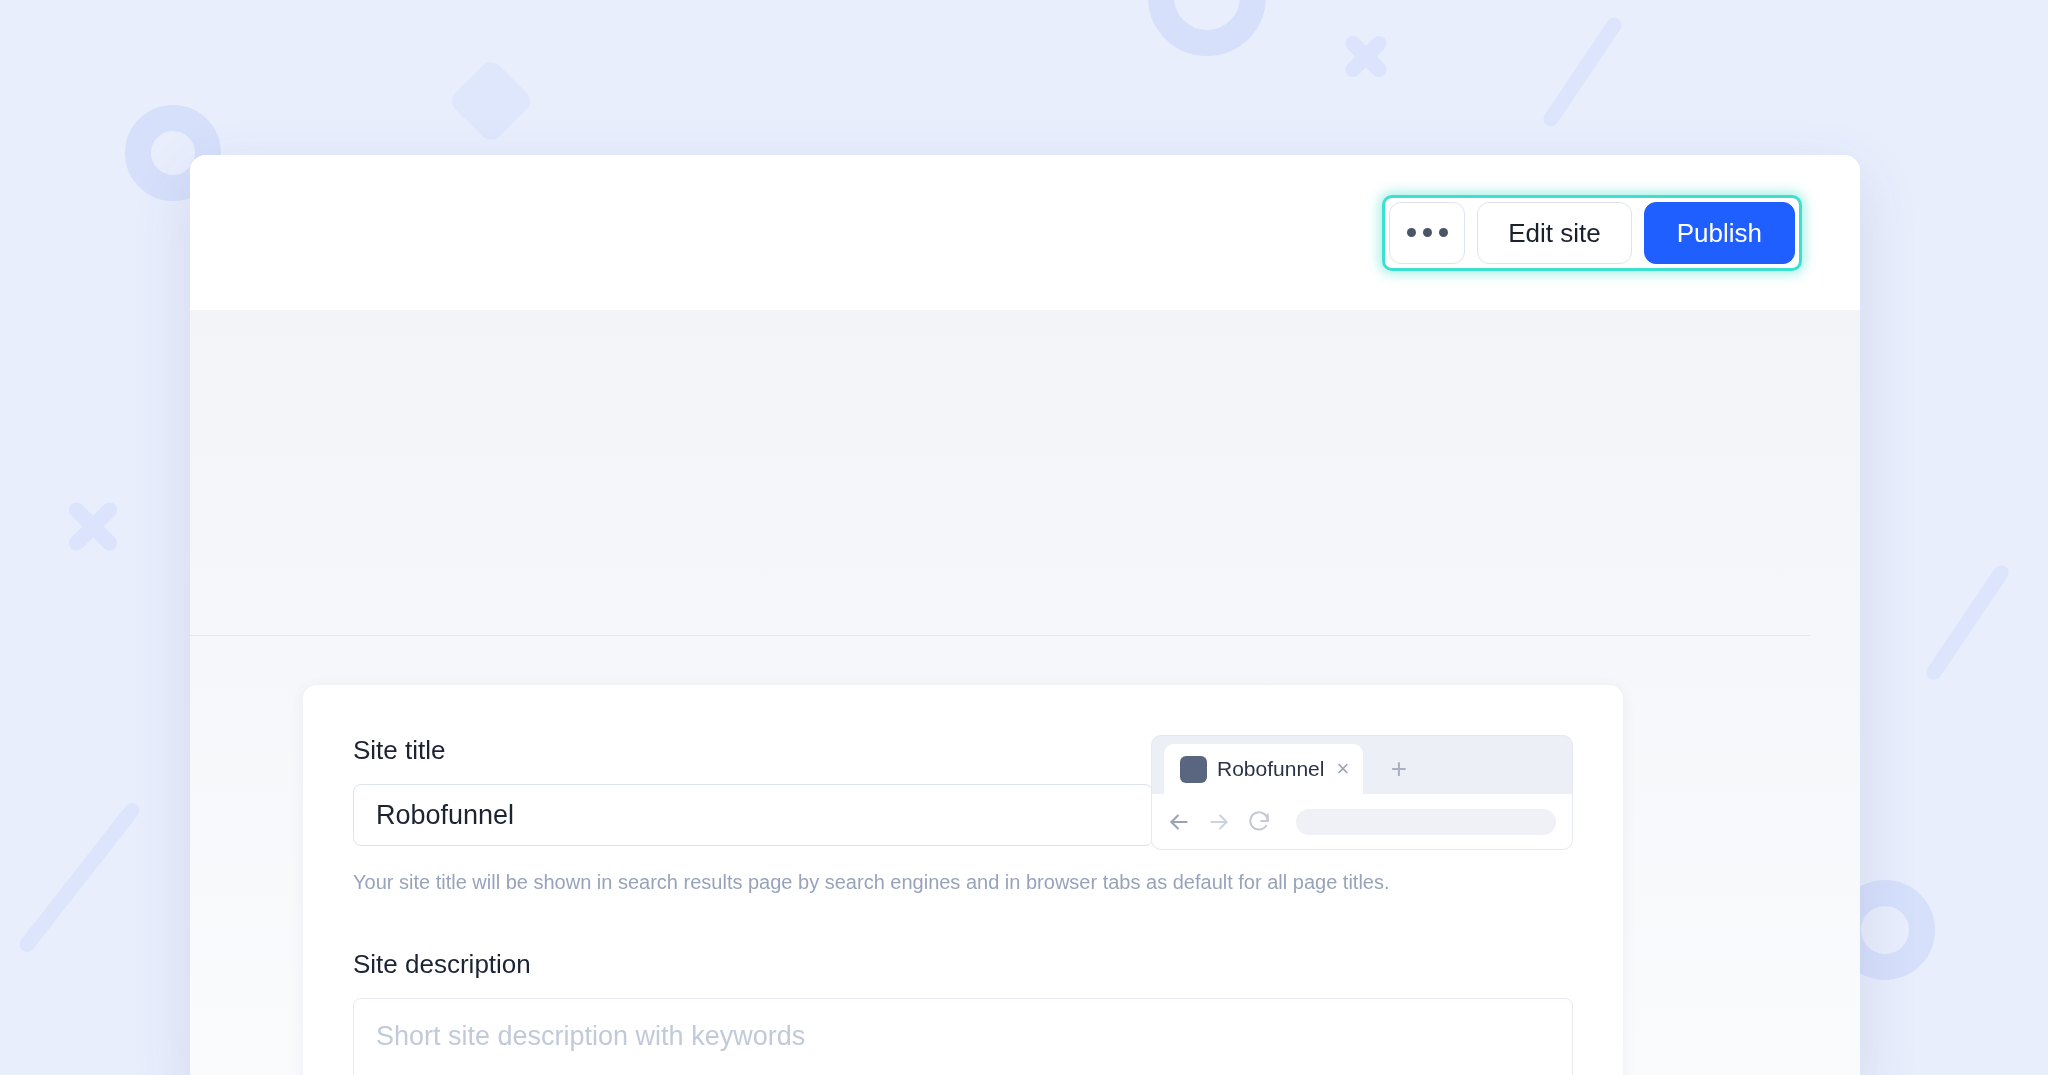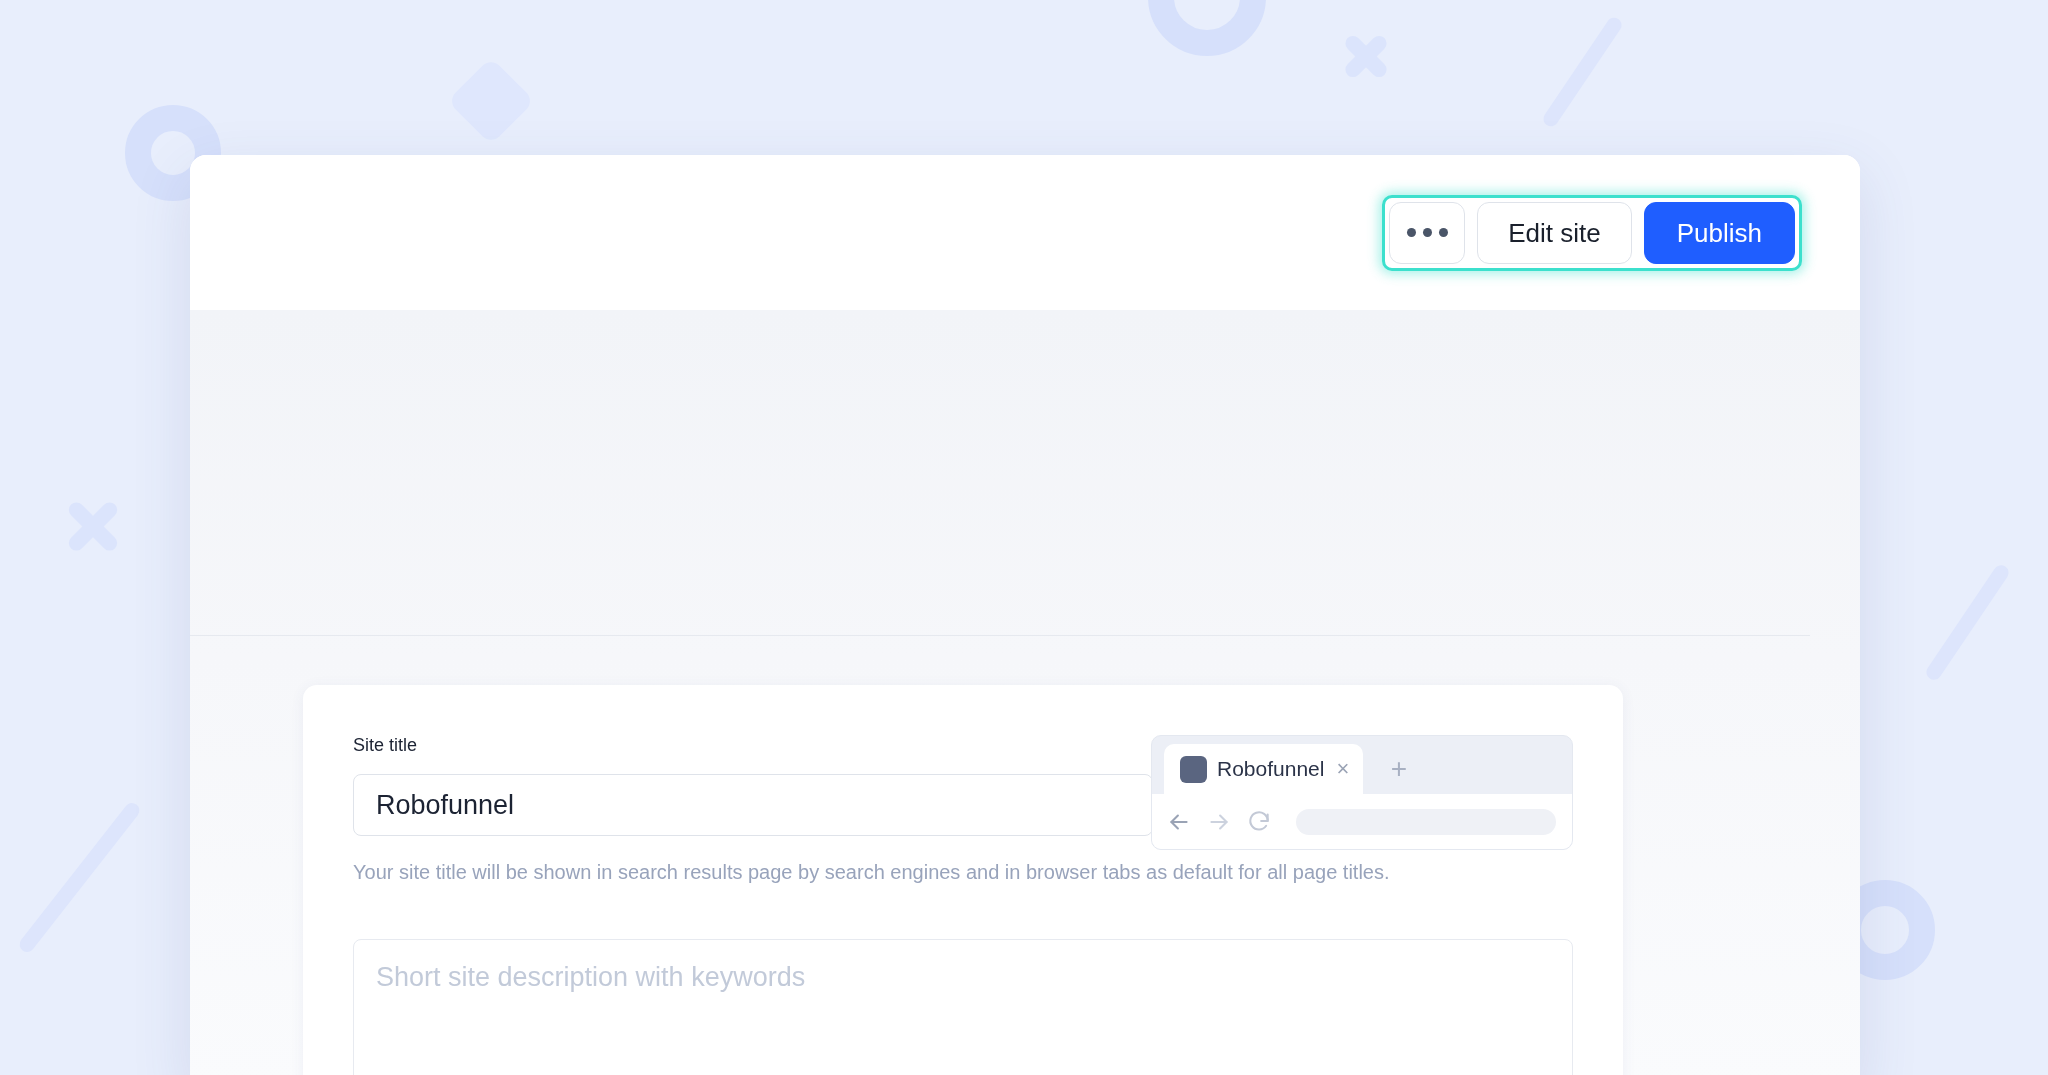--- a/index.html
+++ b/index.html
@@ -153,21 +153,21 @@
     top: 375px;
     width: 1320px;
     min-height: 560px;
     background: #ffffff;
     border-radius: 14px;
     box-shadow: 0 2px 14px rgba(70, 90, 140, 0.07);
     padding: 50px 50px 0 50px;
   }
 
   .field-label {
-    font-size: 18px;
+    font-size: 26px;
     color: #1c2333;
     margin-bottom: 18px;
     display: block;
   }
 
   .text-input {
     width: 100%;
     height: 62px;
     border: 1.5px solid #dfe3ea;
     border-radius: 8px;
@@ -354,20 +354,21 @@
     <div id="settings-card">
 
       <div id="site-title-field-block">
         <span class="field-label">Site title</span>
         <input class="text-input" id="site-title-input" type="text" value="Robofunnel" style="">
       </div>
 
       <div class="help-text" id="site-title-help">Your site title will be shown in search results page by search engines and in browser tabs as default for all page titles.</div>
 
       <div id="site-description-block">
+        <span class="field-label">Site description</span>
         <textarea class="textarea-input" id="site-description-input" placeholder="Short site description with keywords" style=""></textarea>
       </div>
 
       <div id="browser-preview">
 
         <div id="browser-tabstrip">
 
           <div id="browser-tab">
             <span id="tab-favicon"></span>
             <span id="tab-title">Robofunnel</span>

